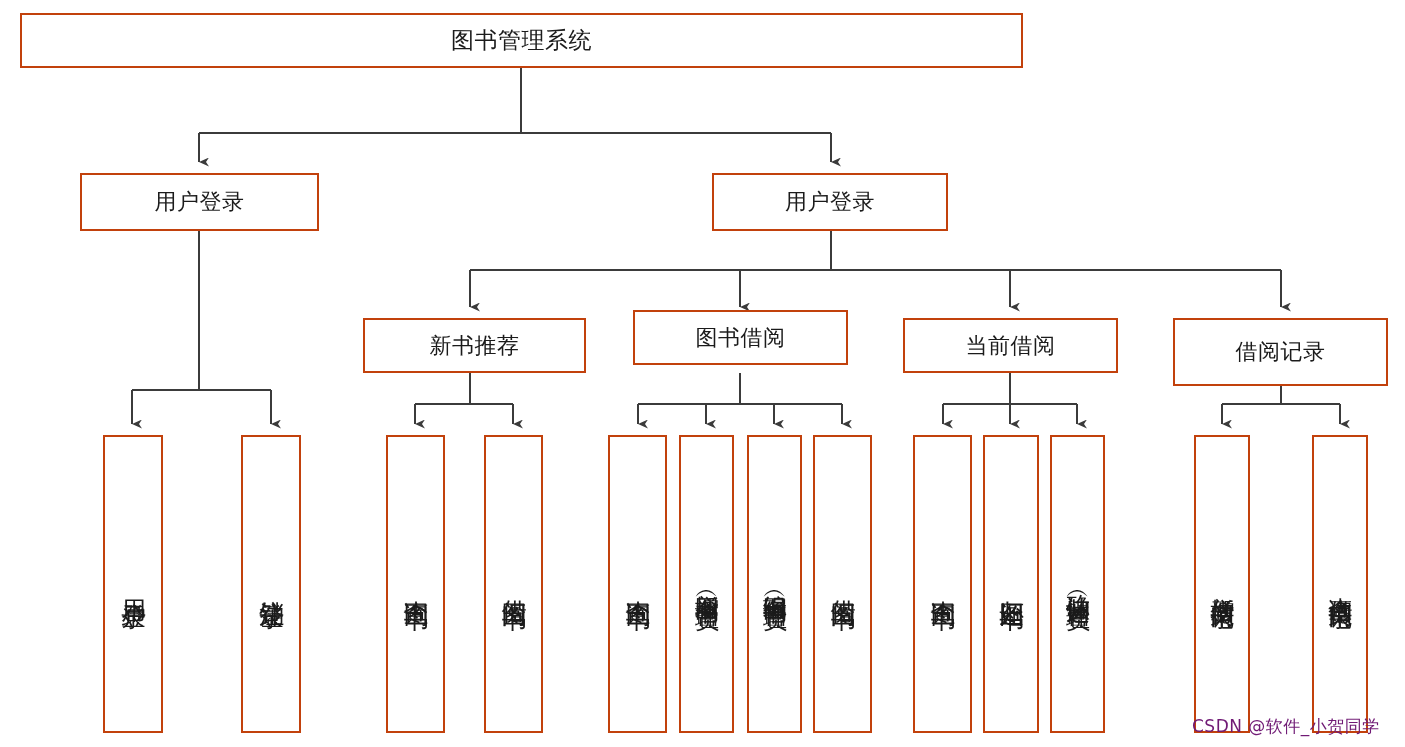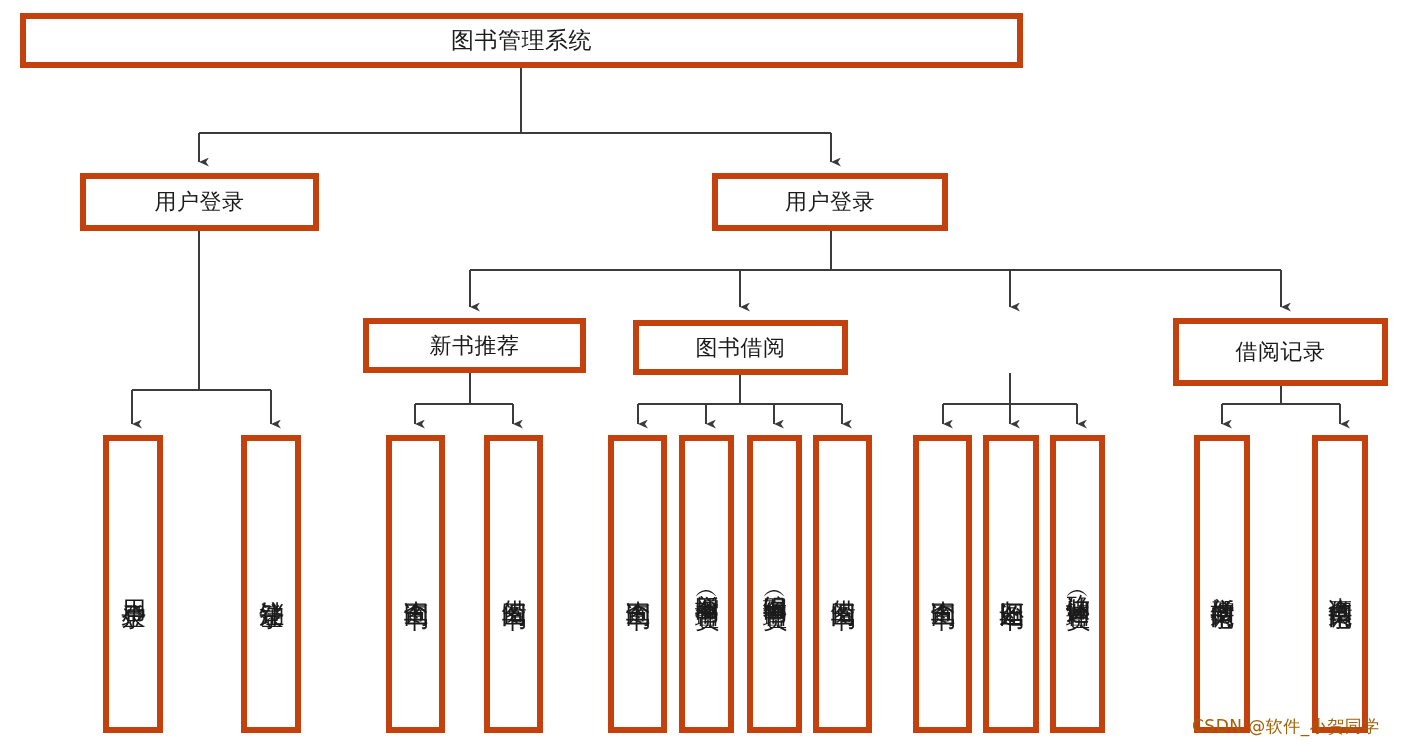--- a/index.html
+++ b/index.html
@@ -22,21 +22,21 @@
     position: absolute;
     left: 0;
     top: 0;
     width: 1405px;
     height: 747px;
     pointer-events: none;
   }
   .node {
     position: absolute;
     box-sizing: border-box;
-    border: 6px solid #c2410c;
+    border: 2px solid #c2410c;
     background: #ffffff;
     display: flex;
     align-items: center;
     justify-content: center;
     color: #1b1b1b;
   }
   .node .lbl {
     display: block;
     text-align: center;
     line-height: 1.16;
@@ -62,21 +62,21 @@
     font-size: 25px;
     line-height: 1.05;
     letter-spacing: 2px;
     max-height: 100%;
   }
   .node.v.narrow .lbl {
     font-size: 24px;
   }
   .watermark {
     position: absolute;
-    color: #a16207;
+    color: #701a75;
     font-size: 17px;
     white-space: nowrap;
     letter-spacing: 0.5px;
   }
 </style>
 </head>
 <body>
 
 <div id="canvas">
 
@@ -139,24 +139,27 @@
   </div>
 
   <div class="node h" style="left:712px; top:173px; width:236px; height:58px;">
     <span class="lbl">用户登录</span>
   </div>
 
   <div class="node h" style="left:363px; top:318px; width:223px; height:55px;">
     <span class="lbl">新书推荐</span>
   </div>
 
-  <div class="node h" style="left:633px; top:320px; width:215px; height:55px;">
+  <div class="node h" style="left:633px; top:310px; width:215px; height:55px;">
     <span class="lbl">图书借阅</span>
   </div>
 
+  <div class="node h" style="left:903px; top:318px; width:215px; height:55px;">
+    <span class="lbl">当前借阅</span>
+  </div>
 
   <div class="node h" style="left:1173px; top:318px; width:215px; height:68px;">
     <span class="lbl">借阅记录</span>
   </div>
 
   <div class="node v" style="left:103px; top:435px; width:60px; height:298px;">
     <span class="lbl">用户登录</span>
   </div>
 
   <div class="node v" style="left:241px; top:435px; width:60px; height:298px;">

